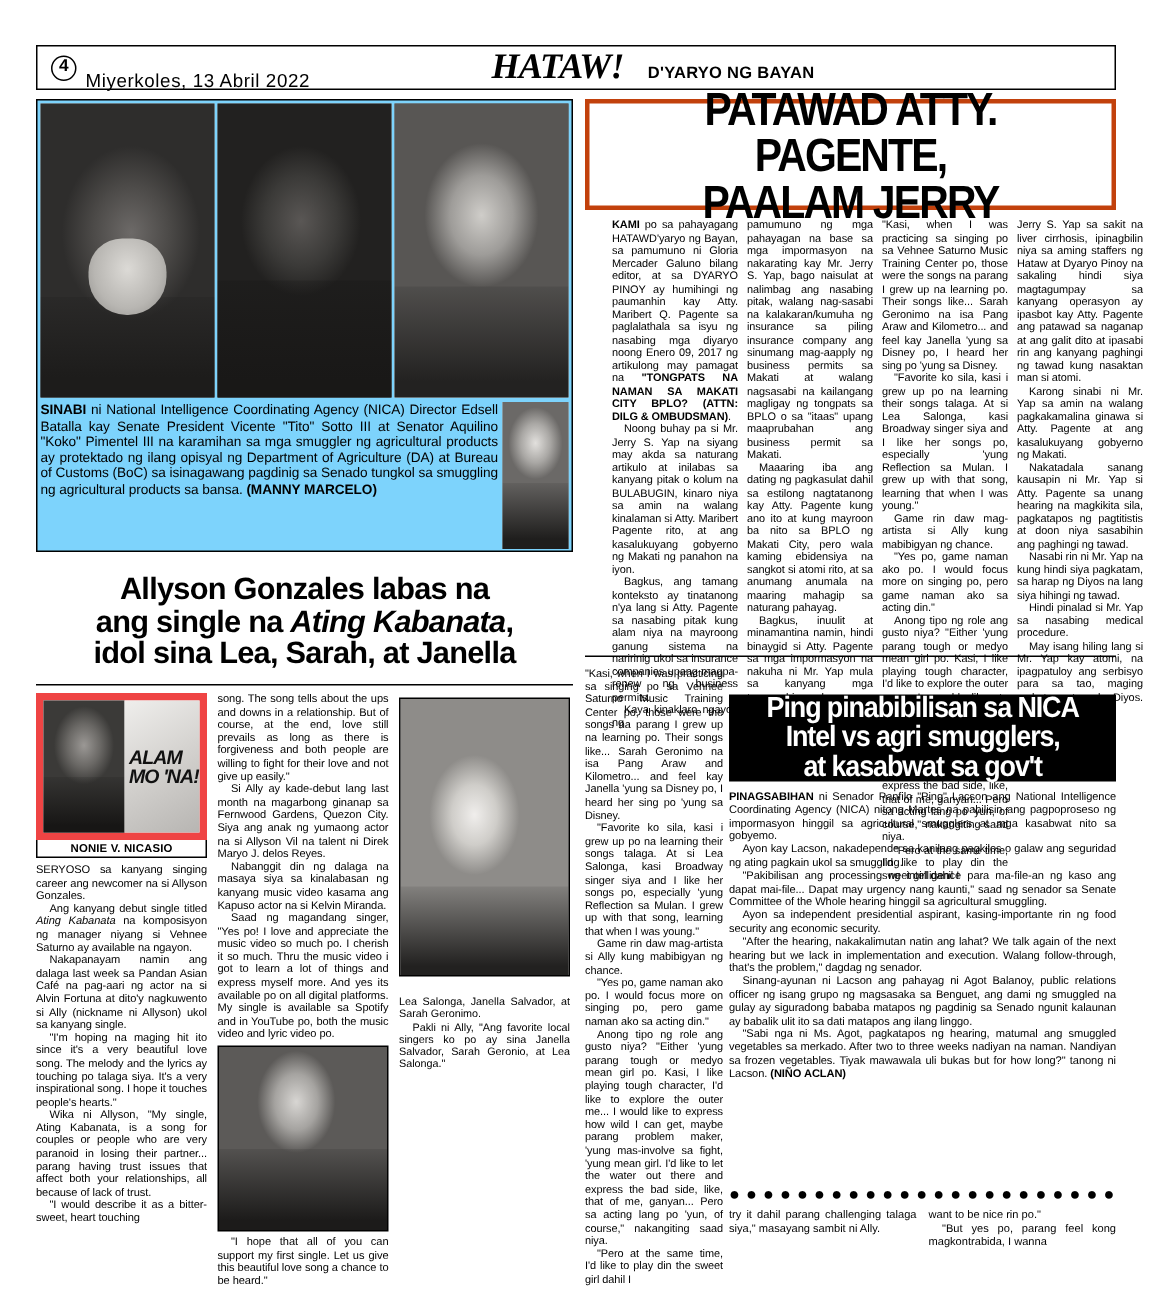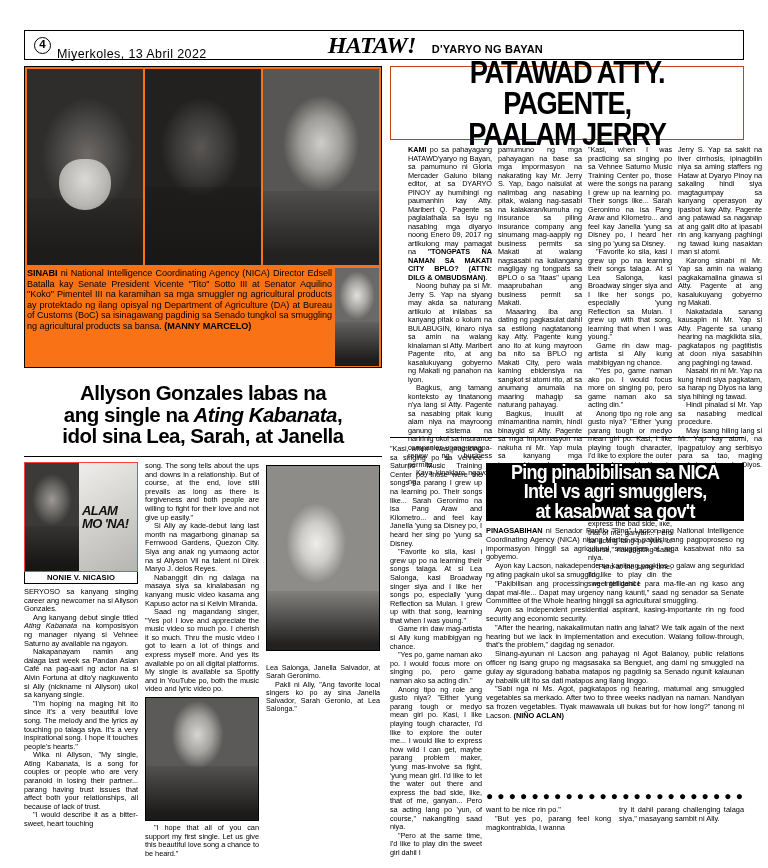--- a/index.html
+++ b/index.html
@@ -66,21 +66,21 @@
     letter-spacing: 0.2px;
   }
 
   
   .photo-block {
     position: absolute;
     left: 24px; top: 66px;
     width: 358px; height: 302px;
     border: 1px solid #000;
     padding: 2px;
-    background: #f97316;
+    background: #7dd3fc;
   }
   .photo-strip {
     width: 100%; height: 196px;
     display: flex;
     gap: 2px;
   }
   .ph {
     flex: 1;
     position: relative;
     overflow: hidden;
@@ -190,23 +190,23 @@
     text-align: justify;
     letter-spacing: -0.05px;
   }
   .col-text p { margin: 0; text-indent: 9px; }
   .col-text p.noind { text-indent: 0; }
   .col-text b { font-weight: normal; }
   .col-text i { font-style: italic; }
 
   
   .colum-top {
-    width: 114px; height: 110px;
-    display: flex;
-    border: 1px solid #ef4444;
+    width: 114px; height: 98px;
+    display: flex;
+    border: 5px solid #ef4444;
     margin-bottom: 3px;
   }
   .colum-mug {
     width: 54px;
     background:
       radial-gradient(ellipse 20px 26px at 50% 34%, #9b9895 0%, #6a6865 55%, #3b3a38 100%),
       linear-gradient(165deg, #b9b7b4 0%, #888683 55%, #3d3c3a 100%);
     position: relative;
     overflow: hidden;
   }
@@ -286,21 +286,21 @@
     line-height: 8.3px;
     margin-top: 13px;
     text-align: justify;
   }
 
   
   .patawad-box {
     position: absolute;
     left: 390px; top: 66px;
     width: 354px; height: 74px;
-    border: 1px solid #c2410c;
+    border: 3px solid #c2410c;
     display: flex; align-items: center; justify-content: center;
   }
   .patawad-head {
     text-align: center;
     font-family: "Liberation Sans Narrow", "Liberation Sans", sans-serif;
     font-size: 31px;
     font-weight: bold;
     line-height: 31px;
     letter-spacing: -1.4px;
     transform: scaleX(0.88);
@@ -554,21 +554,21 @@
     <p>Ayon sa independent presidential aspirant, kasing-importante rin ng food security ang economic security.</p>
     <p>"After the hearing, nakakalimutan natin ang lahat? We talk again of the next hearing but we lack in implementation and execution. Walang follow-through, that's the problem," dagdag ng senador.</p>
     <p>Sinang-ayunan ni Lacson ang pahayag ni Agot Balanoy, public relations officer ng isang grupo ng magsasaka sa Benguet, ang dami ng smuggled na gulay ay siguradong bababa matapos ng pagdinig sa Senado ngunit kalaunan ay babalik ulit ito sa dati matapos ang ilang linggo.</p>
     <p><span>"Sabi nga ni Ms. Agot, pagkatapos ng hearing, matumal ang smuggled vegetables sa merkado. After two to three weeks nadiyan na naman. Nandiyan sa frozen vegetables. Tiyak mawawala uli bukas but for how long?" tanong ni Lacson. </span><b>(NIÑO ACLAN)</b></p>
   </div>
 
   <div class="dot-rule">●●●●●●●●●●●●●●●●●●●●●●●●●●●●●●●●●●●●●●●●●●●●</div>
 
   <div class="tail-cols">
     <div class="tail-col">
+      <p class="noind">try it dahil parang challenging talaga siya," masayang sambit ni Ally.</p>
+    </div>
+    <div class="tail-col">
       <p class="noind">want to be nice rin po."</p>
       <p>"But yes po, parang feel kong magkontrabida, I wanna</p>
     </div>
-    <div class="tail-col">
-      <p class="noind">try it dahil parang challenging talaga siya," masayang sambit ni Ally.</p>
-    </div>
   </div>
 
 </div>
 
 </body></html>

